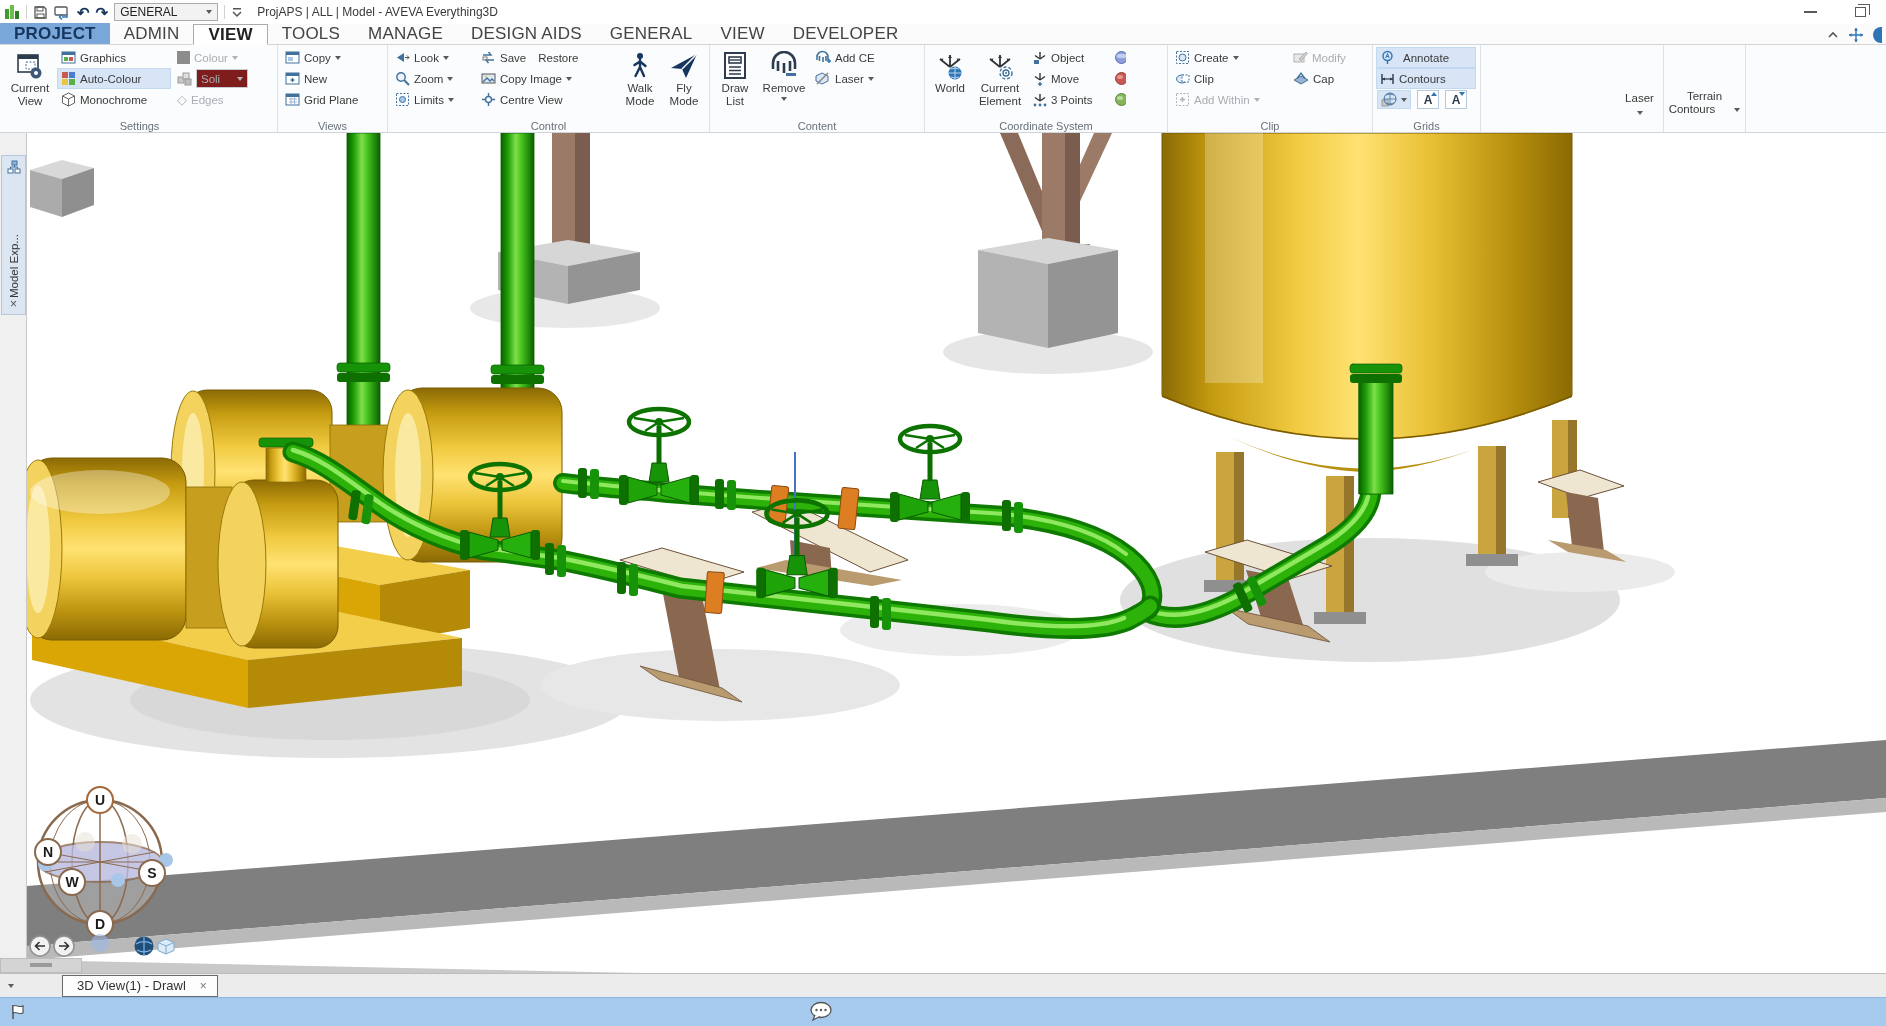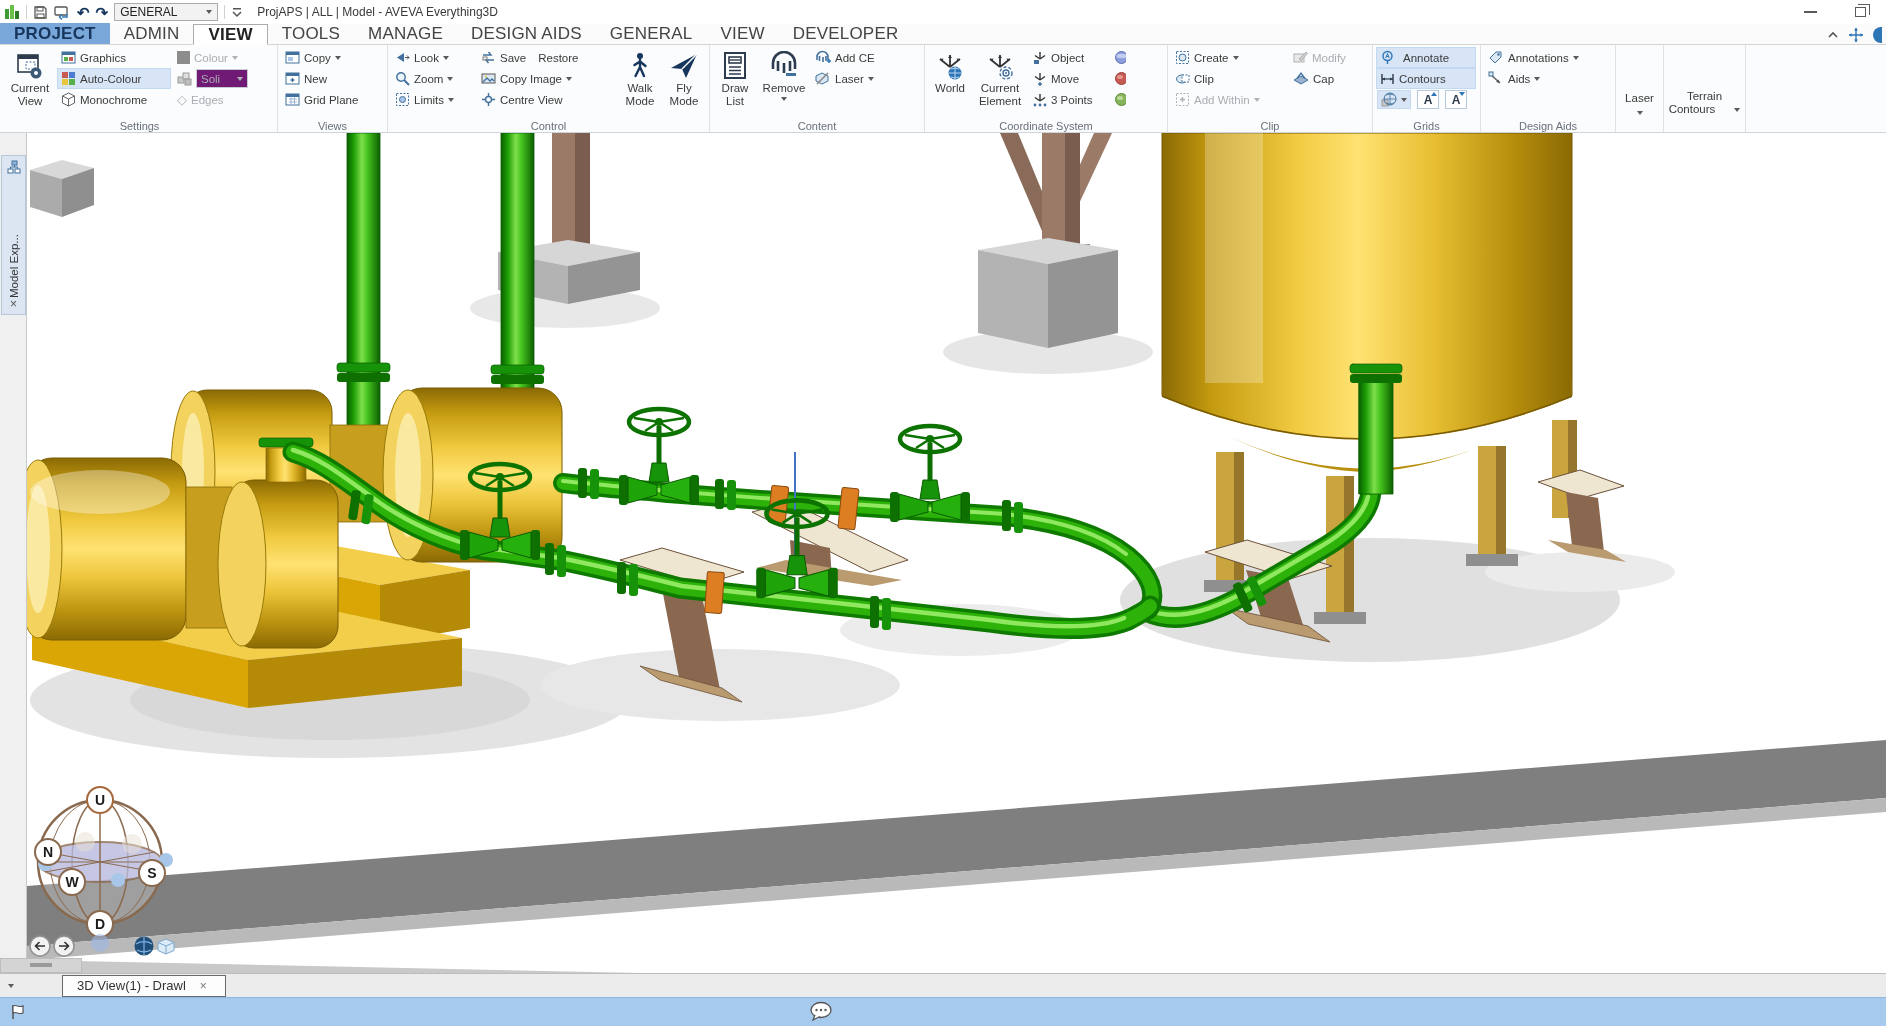--- a/index.html
+++ b/index.html
@@ -32,42 +32,42 @@
   .ribbon{position:absolute;left:0;top:45px;width:100%;height:88px;background:#fbfcfd;border-bottom:1px solid #cfd4da;}
   .rgroup{position:absolute;top:0;height:87px;border-right:1px solid #dde2e8;display:flex;align-items:flex-start;padding:2px 3px 0 3px;gap:2px;}
   .rlabel{position:absolute;bottom:0px;left:0;right:0;text-align:center;font-size:11px;color:#68707a;pointer-events:none;margin-top:24px;}
   .rcol{display:flex;flex-direction:column;}
   .rbtn{height:21px;display:flex;align-items:center;gap:4px;font-size:11.5px;color:#3a3a3a;padding:0 3px;white-space:nowrap;border:1px solid transparent;}
   .rbtn.hl{background:#d7e5f6;border:1px solid #c3d9f0;}
   .dis{color:#a9adb3;}
   .big{display:flex;flex-direction:column;align-items:center;font-size:11.5px;color:#3a3a3a;text-align:center;padding-top:3px;height:82px;}
   .big .ic{height:32px;display:flex;align-items:center;justify-content:center;}
   .big .cap{line-height:13px;}
-  .soli-box{border:1px solid #c8cdd3;background:#701a75;height:19px;display:flex;align-items:center;gap:4px;padding:0 4px;width:52px;justify-content:space-between;}
+  .soli-box{border:1px solid #c8cdd3;background:#7f1d1d;height:19px;display:flex;align-items:center;gap:4px;padding:0 4px;width:52px;justify-content:space-between;}
   .swatch{width:13px;height:13px;background:#8c8c8c;display:inline-block;}
   .glyph{font-size:13px;color:#b0b0b0;line-height:1;}
   .abtn{border:1px solid #b9c9dd;background:#fff;height:19px;width:22px;display:flex;align-items:center;justify-content:center;font-size:12px;font-weight:bold;color:#2d3b4e;position:relative;margin-left:2px;}
   .abtn .tri{position:absolute;top:1px;right:1px;width:0;height:0;border-left:3px solid transparent;border-right:3px solid transparent;}
   .abtn .tri.up{border-bottom:4px solid #2e75b6;}
   .abtn .tri.dn{border-top:4px solid #2e75b6;}
 
   
   .sidebar{position:absolute;left:0;top:133px;width:27px;height:840px;background:#f0f0f0;border-right:1px solid #c9c9c9;}
   .sidetab{position:absolute;left:1px;top:22px;width:25px;height:160px;background:#dce6f2;border:1px solid #b8c6d9;display:flex;flex-direction:column;align-items:center;padding:4px 0;}
   .sidetab .vlabel{writing-mode:vertical-rl;transform:rotate(180deg);font-size:11.5px;color:#333;flex:1;margin-top:4px;}
   .sidetab .x{font-size:12px;color:#555;line-height:1;}
 
   
   .viewport{position:absolute;left:27px;top:133px;width:1859px;height:840px;background:#fff;overflow:hidden;}
 
   
   .minipanel{position:absolute;left:0;top:958px;width:82px;height:15px;background:#d4d4d4;border:1px solid #bdbdbd;}
   .minipanel i{display:block;width:22px;height:4px;background:#9a9a9a;margin:4px auto;}
   .viewtabs{position:absolute;left:0;top:973px;width:100%;height:24px;background:#ececec;border-top:1px solid #bdbdbd;display:flex;align-items:center;}
-  .viewtab{margin-left:48px;height:22px;background:#fdfdfd;border:1px solid #6a6a6a;display:flex;align-items:center;gap:14px;padding:0 18px 0 14px;font-size:13px;color:#333;}
+  .viewtab{margin-left:48px;height:22px;background:#fdfdfd;border:1px solid #6a6a6a;display:flex;align-items:center;gap:14px;padding:0 10px 0 14px;font-size:13px;color:#333;}
   .viewtab .x{color:#777;font-size:12px;}
   .statusbar{position:absolute;left:0;top:997px;width:100%;height:29px;background:#a6c9ee;border-top:1px solid #8fb8e0;}
 </style>
 </head>
 <body>
 
 <div id="app">
 
   <div class="titlebar">
     <div class="qa">
@@ -503,42 +503,20 @@
             </span>
           <span class="abtn">
               <span>A</span>
               <span class="tri dn"></span>
             </span>
         </div>
       </div>
       <div class="rlabel">Grids</div>
     </div>
 
-    <div class="rgroup" style="left:1481px;width:135px;">
-      <div class="rcol">
-        <div class="rbtn">
-            <svg width="16" height="15">
-              <path d="M2,8 L8,2 h5 v5 L7,13 Z" fill="#dce9f5" stroke="#41719c"></path>
-              <circle cx="10.5" cy="4.5" r="1.2" fill="#41719c"></circle>
-            </svg>
-            <span>Annotations</span>
-            <span class="dd"></span>
-          </div>
-        <div class="rbtn">
-            <svg width="16" height="15">
-              <path d="M2,3 L12,12" stroke="#555" stroke-width="1.3"></path>
-              <path d="M12,12 l-4,-1 l2.5,-2.5 z" fill="#555"></path>
-              <rect x="1" y="1" width="4" height="4" fill="#dce9f5" stroke="#41719c"></rect>
-            </svg>
-            <span>Aids</span>
-            <span class="dd"></span>
-          </div>
-      </div>
-      <div class="rlabel">Design Aids</div>
-    </div>
 
     <div class="rgroup" style="left:1616px;width:48px;">
       <div class="big" style="width:44px;justify-content:center;padding-top:30px">
         <span class="cap">Laser</span>
         <span class="dd" style="margin-top:6px"></span>
       </div>
     </div>
 
     <div class="rgroup" style="left:1664px;width:82px;">
       <div class="big" style="width:78px;justify-content:center;padding-top:30px">

